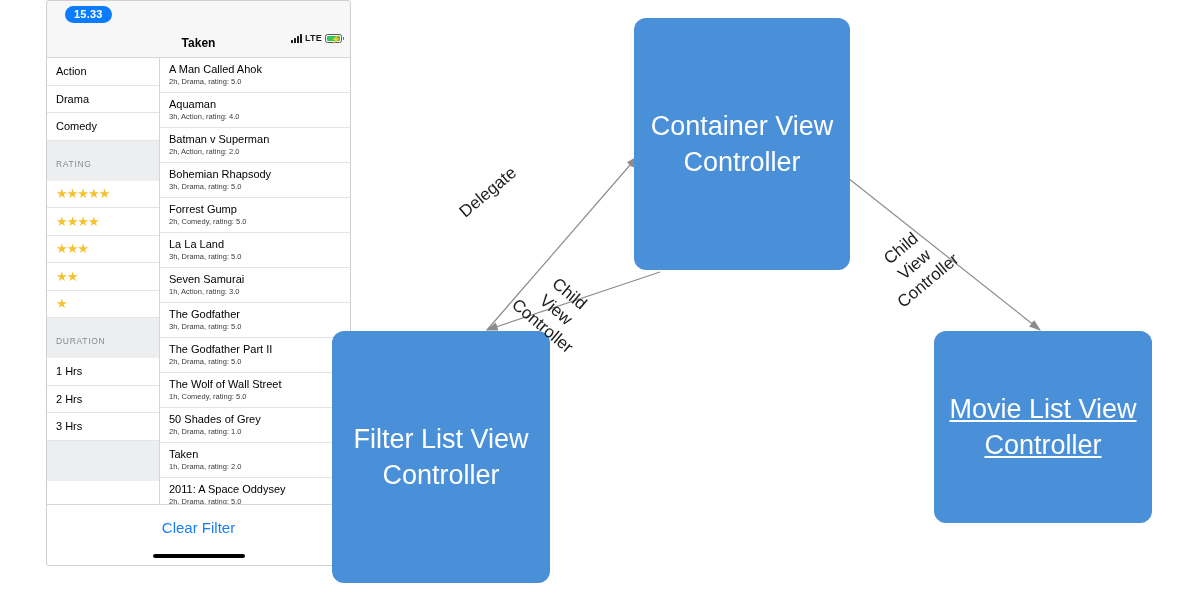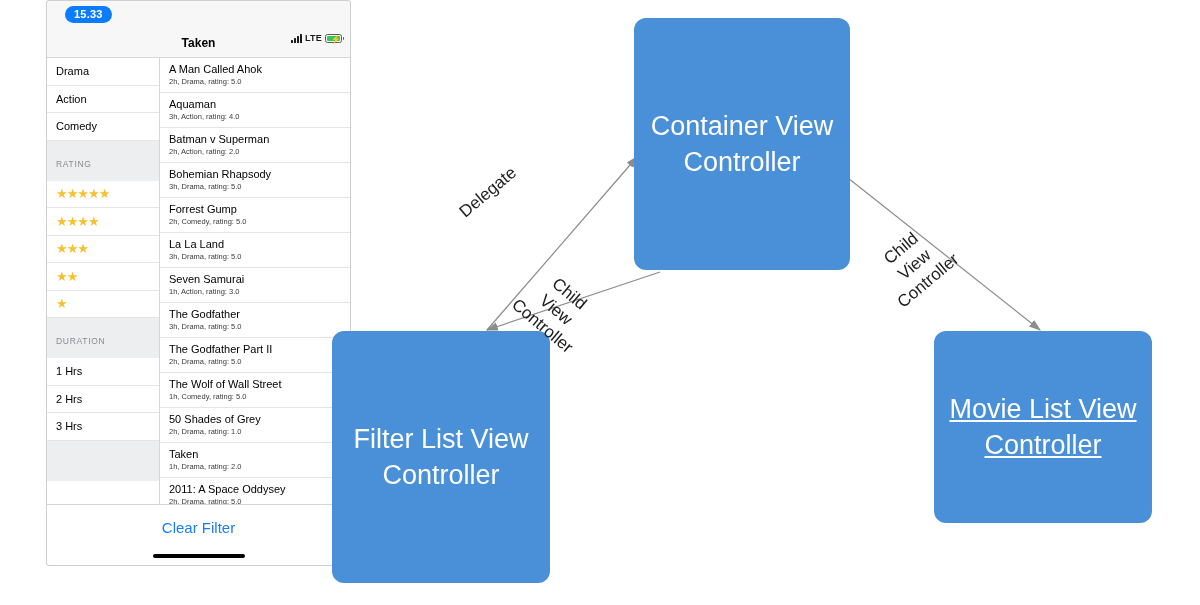--- a/index.html
+++ b/index.html
@@ -177,22 +177,22 @@
       </span>
     </div>
   </div>
 
   <div class="navbar">
     <span class="navtitle">Taken</span>
   </div>
 
   <div class="content">
     <div class="filterpane" id="filter-pane">
+        <div class="frow">Action</div>
         <div class="frow">Drama</div>
-        <div class="frow">Action</div>
         <div class="frow">Comedy</div>
         <div class="sec-header tall">RATING</div>
         <div class="frow stars">
           <span>★</span>
           <span>★</span>
           <span>★</span>
           <span>★</span>
           <span>★</span>
         </div>
         <div class="frow stars">

